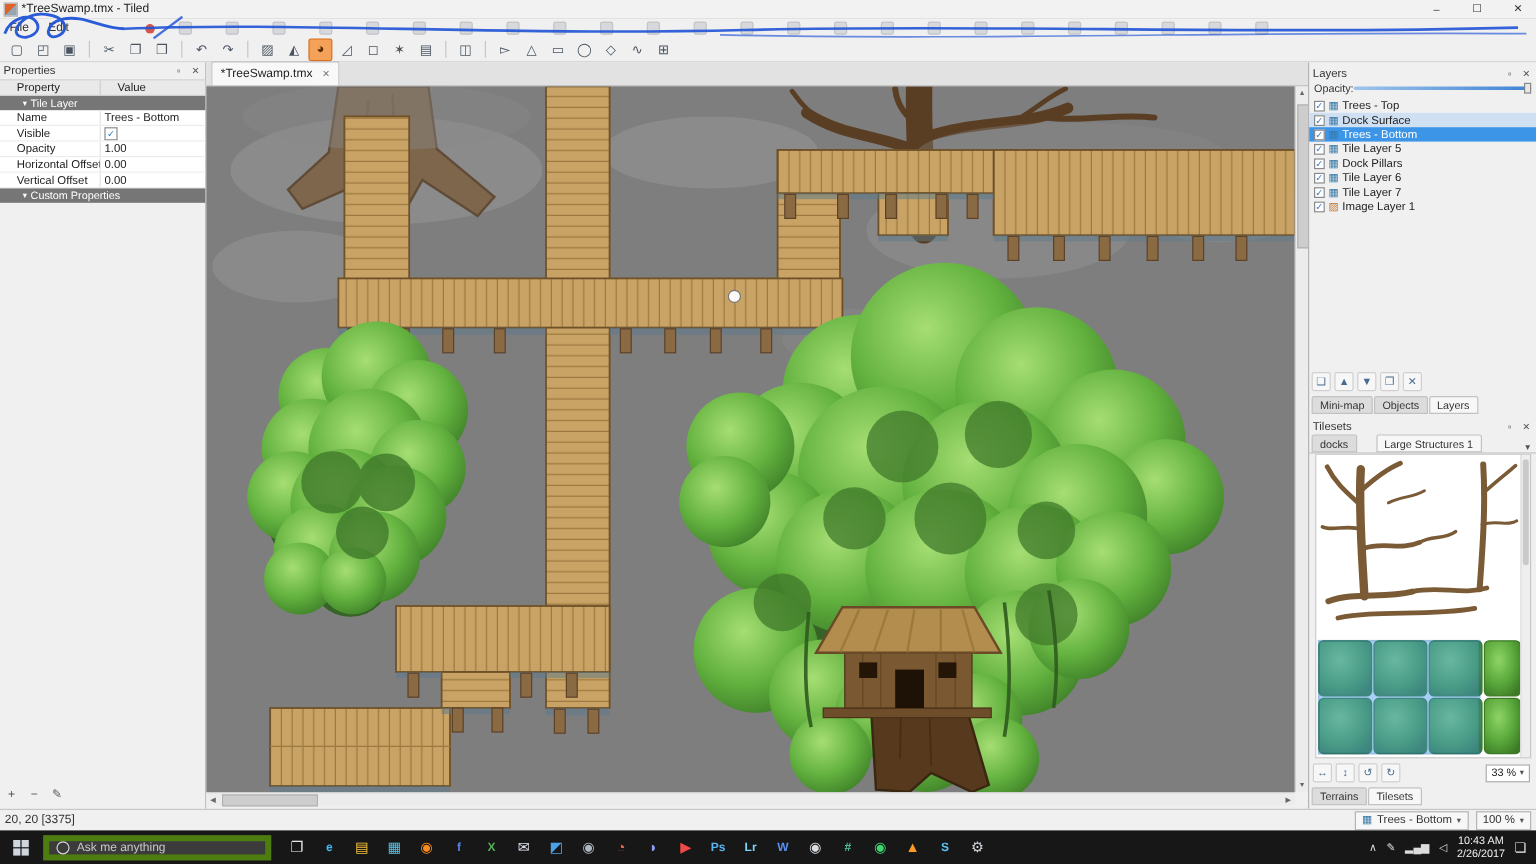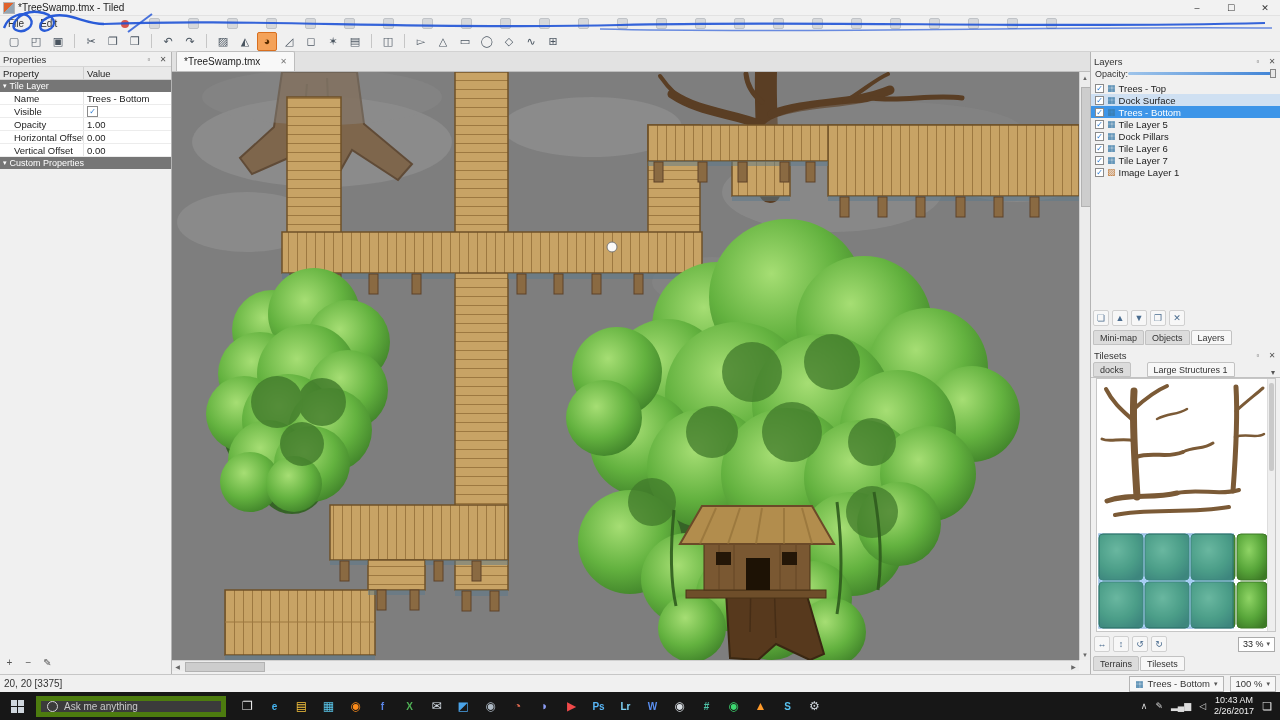--- a/index.html
+++ b/index.html
@@ -32,39 +32,39 @@
   #scribble{position:absolute;left:0;top:0;width:1280px;height:60px;pointer-events:none;z-index:60;}
   
   #main{position:absolute;left:0;top:52px;width:1124px;height:622px;}
   
   #properties-panel{position:absolute;left:0;top:0;width:172px;height:622px;background:#f0f0f0;
     border-right:1px solid #b4b4b4;box-sizing:border-box;font-size:9.5px;}
   .panel-header{height:13px;display:flex;align-items:center;padding:1px 3px 0;font-size:9.5px;color:#333;}
   .ph-icons{margin-left:auto;display:flex;gap:4px;}
   .ph-btn{font-size:8px;color:#555;width:10px;text-align:center;}
   .prop-cols{display:flex;height:12px;background:#e9e9e9;border-top:1px solid #d5d5d5;border-bottom:1px solid #cfcfcf;}
-  .prop-cols>div{padding:0 3px;display:flex;align-items:center;}
+  .prop-cols>div{padding:0 14px;display:flex;align-items:center;}
   .pc1{width:84px;border-right:1px solid #cfcfcf;box-sizing:border-box;}
   .prop-group{height:12px;background:#767676;color:#fff;display:flex;align-items:center;gap:3px;
-    padding-left:3px;font-size:9px;}
+    padding-left:19px;font-size:9px;}
   .tri{font-size:7px;}
   .prop-row{display:flex;height:12px;background:#fff;border-bottom:1px solid #ececec;}
   .prop-cell{display:flex;align-items:center;padding:0 3px;box-sizing:border-box;white-space:nowrap;overflow:hidden;}
   .prop-cell.name{width:84px;border-right:1px solid #e4e4e4;padding-left:14px;}
   .prop-cell.value{flex:1;}
   .mini-check{width:9px;height:9px;border:1px solid #8a8a8a;background:#fff;font-size:8px;line-height:9px;
     color:#2f7fd6;text-align:center;flex:none;}
   #prop-toolbar{position:absolute;left:2px;bottom:4px;display:flex;gap:4px;}
   .pt-btn{width:15px;height:15px;color:#555;font-size:10px;display:flex;align-items:center;justify-content:center;}
   
   #center{position:absolute;left:172px;top:0;width:918px;height:622px;background:#f0f0f0;}
   #tabbar{height:20px;background:#e2e2e2;border-bottom:1px solid #bdbdbd;display:flex;align-items:flex-end;
     padding-left:4px;box-sizing:border-box;}
   .doc-tab{height:19px;background:#f8f8f8;border:1px solid #bdbdbd;border-bottom:none;display:flex;
-    align-items:center;gap:20px;padding:0 7px;font-size:10px;color:#222;border-radius:2px 2px 0 0;}
+    align-items:center;gap:8px;padding:0 7px;font-size:10px;color:#222;border-radius:2px 2px 0 0;}
   .tab-close{font-size:8px;color:#777;}
   #canvas{position:absolute;left:0;top:20px;width:907px;height:588px;overflow:hidden;background:#7e7e7e;}
   #vscroll{position:absolute;right:0;top:20px;width:11px;height:588px;background:#ececec;
     border-left:1px solid #d0d0d0;box-sizing:border-box;}
   .sb-arrow{height:11px;display:flex;align-items:center;justify-content:center;font-size:6px;color:#666;}
   .vthumb{position:absolute;left:1px;top:15px;width:8px;height:118px;background:#cdcdcd;border:1px solid #b2b2b2;}
   #vscroll .sb-arrow.bottom{position:absolute;bottom:0;width:100%;}
   #hscroll{position:absolute;left:0;top:608px;width:907px;height:11px;background:#ececec;
     border-top:1px solid #d0d0d0;box-sizing:border-box;}
   #hscroll .sb-arrow{position:absolute;left:0;top:0;width:11px;height:11px;}

